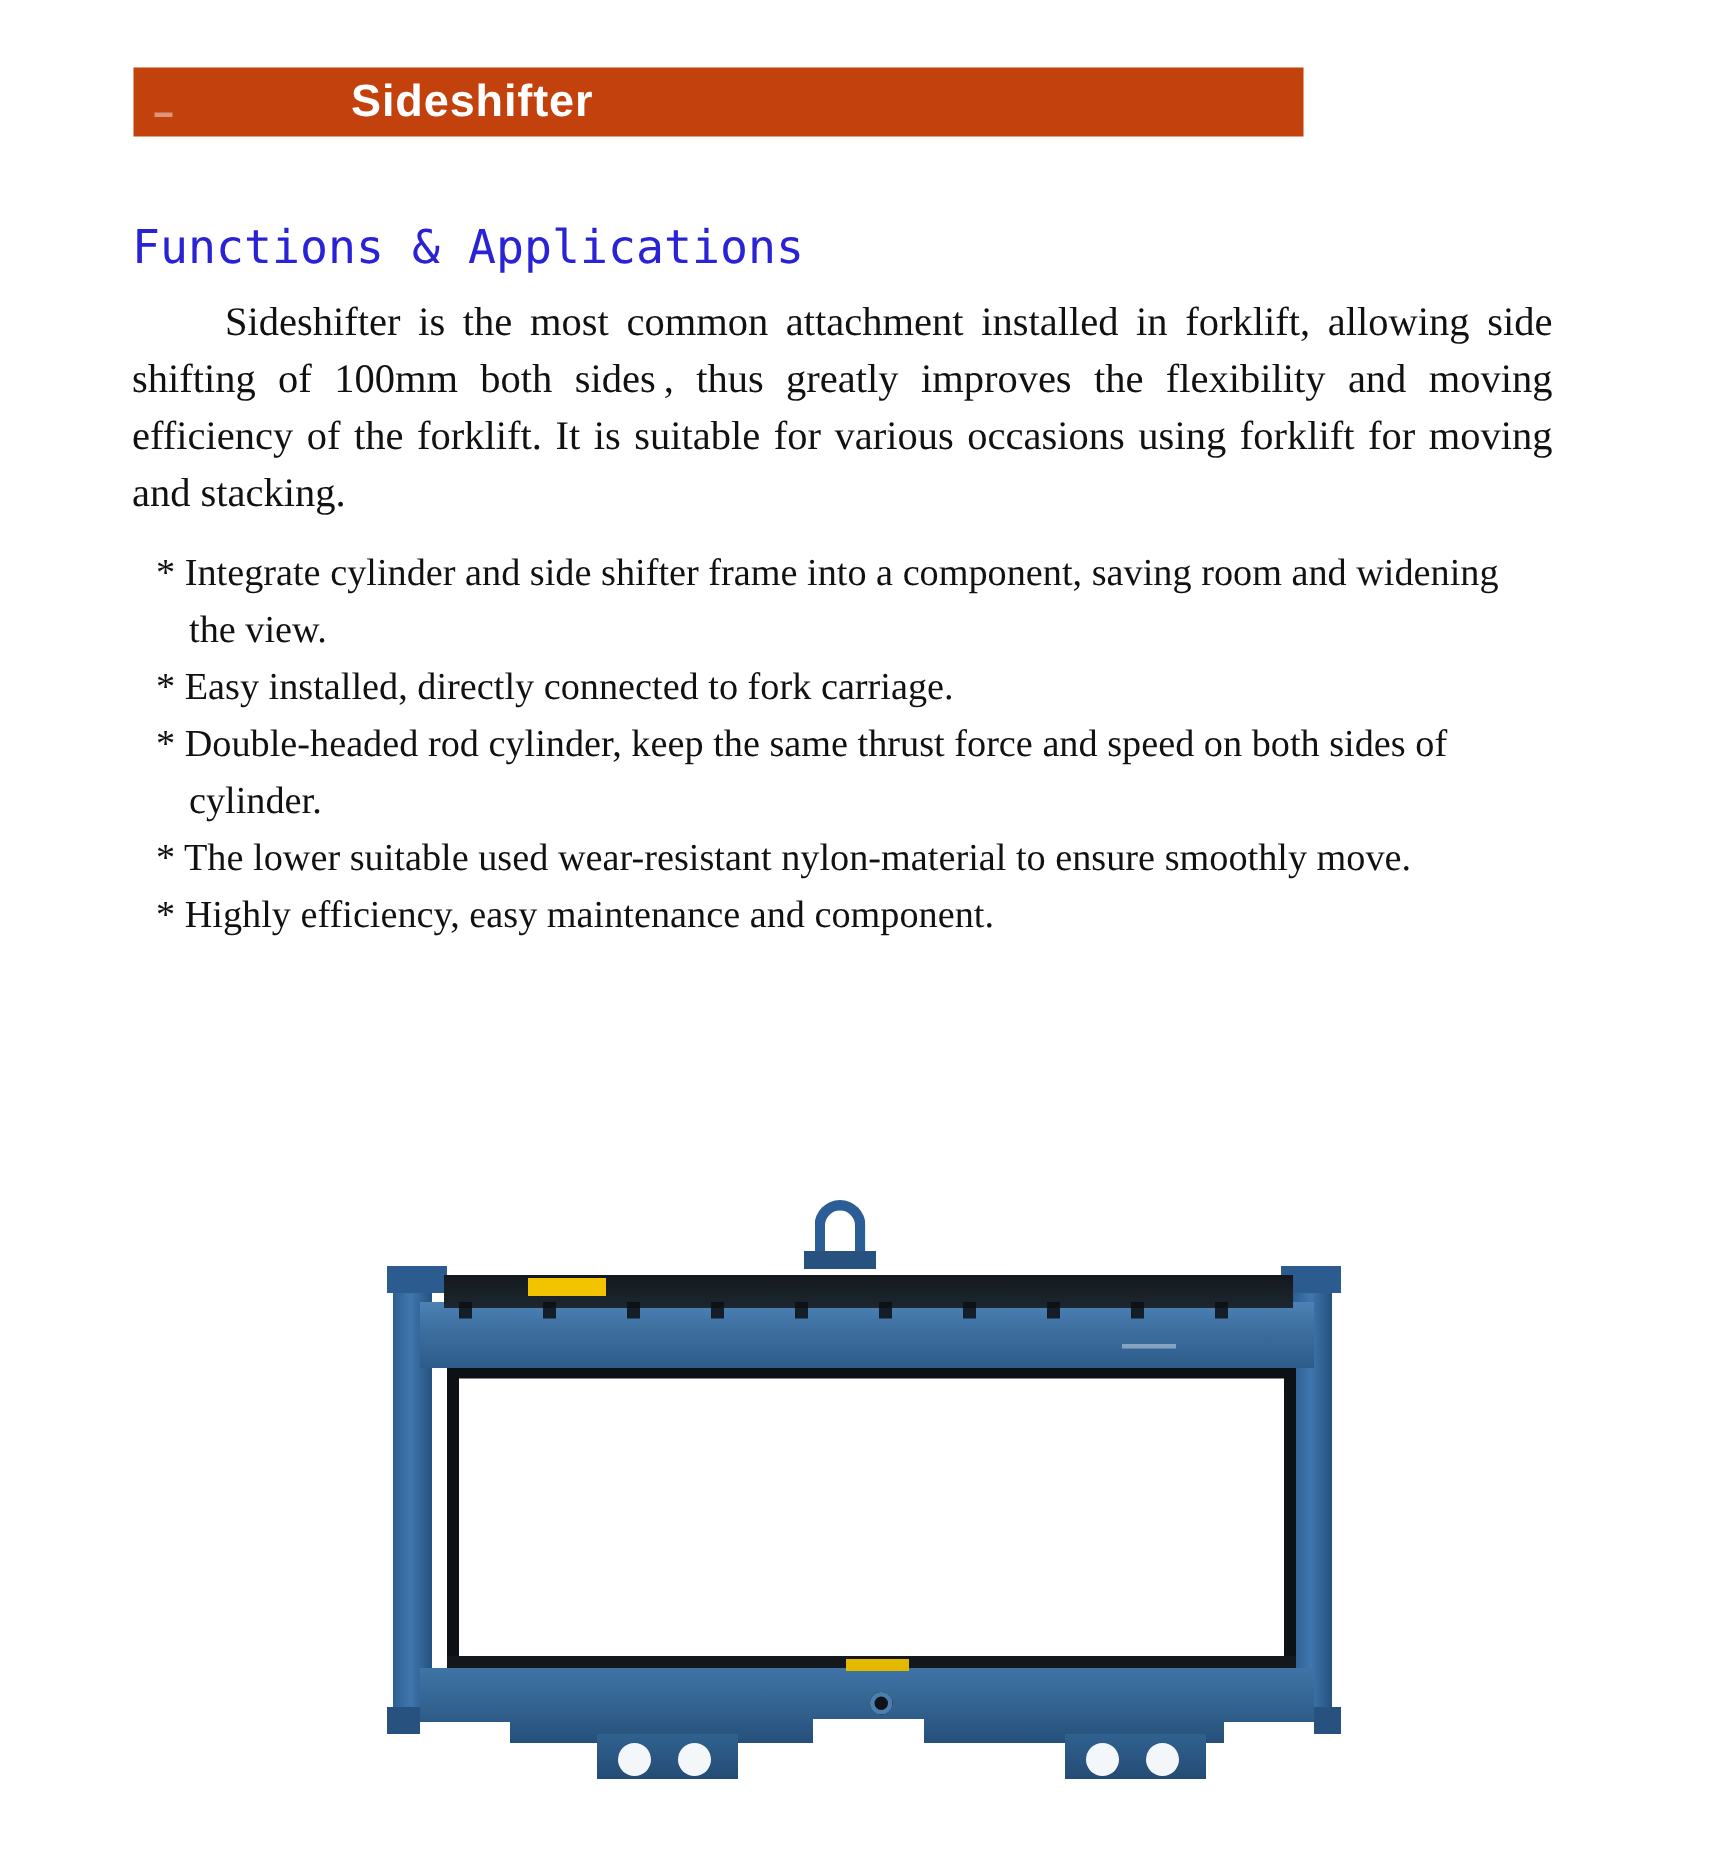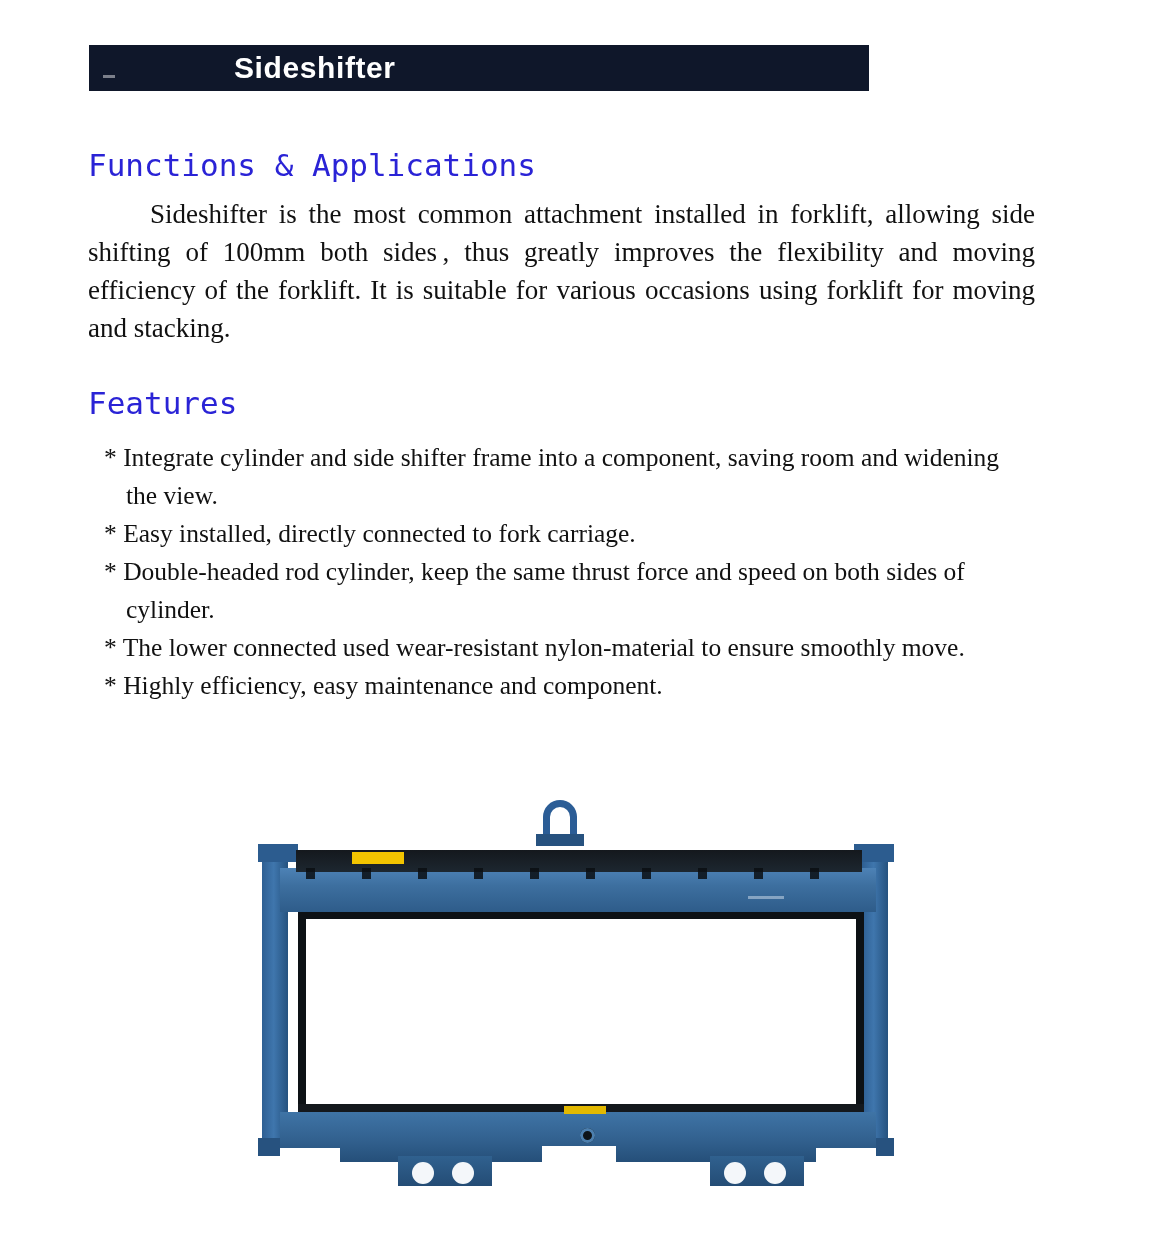--- a/index.html
+++ b/index.html
@@ -15,21 +15,21 @@
     overflow: hidden;
   }
 
   
   .header-band {
     position: absolute;
     left: 89px;
     top: 45px;
     width: 780px;
     height: 46px;
-    background: #0f172a;
+    background: #c2410c;
   }
   .header-title {
     position: absolute;
     left: 145px;
     top: 50%;
     transform: translateY(-50%);
     color: #ffffff;
     font-family: "Liberation Sans", "DejaVu Sans", sans-serif;
     font-weight: bold;
     font-size: 30px;
@@ -381,27 +381,26 @@
   <div class="header-smudge"></div>
   <div class="header-title">Sideshifter</div>
 </div>
 
 <div class="content">
 
   <h2 class="section-heading heading-functions">Functions &amp; Applications</h2>
 
   <p class="body-paragraph">Sideshifter is the most common attachment installed in forklift, allowing side shifting of 100mm both sides , thus greatly improves the flexibility and moving efficiency of the forklift. It is suitable for various occasions using forklift for moving and stacking.</p>
 
-  <h2 class="section-heading heading-features">Features</h2>
 
   <ul class="feature-list">
     <li class="feature-item">* Integrate cylinder and side shifter frame into a component, saving room and widening the view.</li>
     <li class="feature-item">* Easy installed, directly connected to fork carriage.</li>
     <li class="feature-item">* Double-headed rod cylinder, keep the same thrust force and speed on both sides of cylinder.</li>
-    <li class="feature-item">* The lower connected used wear-resistant nylon-material to ensure smoothly move.</li>
+    <li class="feature-item">* The lower suitable used wear-resistant nylon-material to ensure smoothly move.</li>
     <li class="feature-item">* Highly efficiency, easy maintenance and component.</li>
   </ul>
 
 </div>
 
 <div class="product-figure">
   <div class="photo-stage">
 
     <div class="lift-eye"></div>
     <div class="lift-eye-base"></div>

